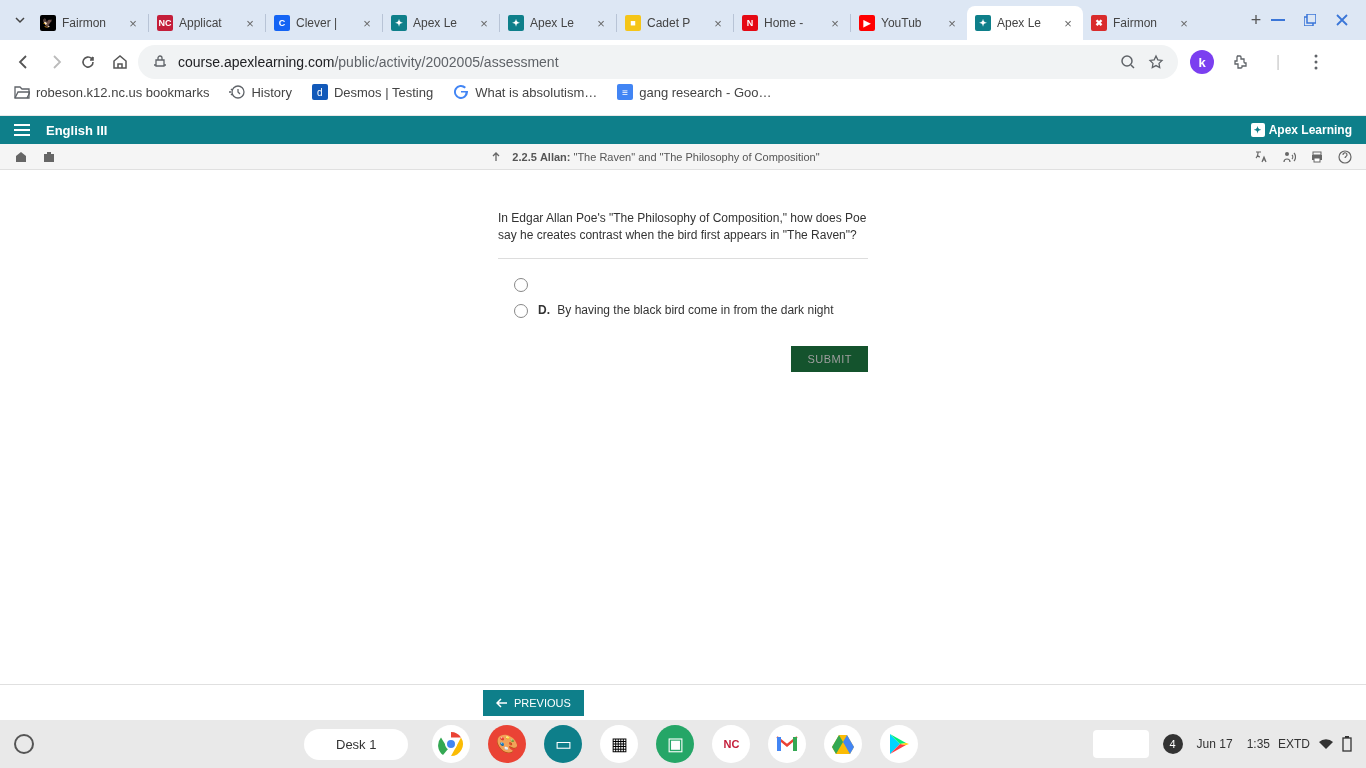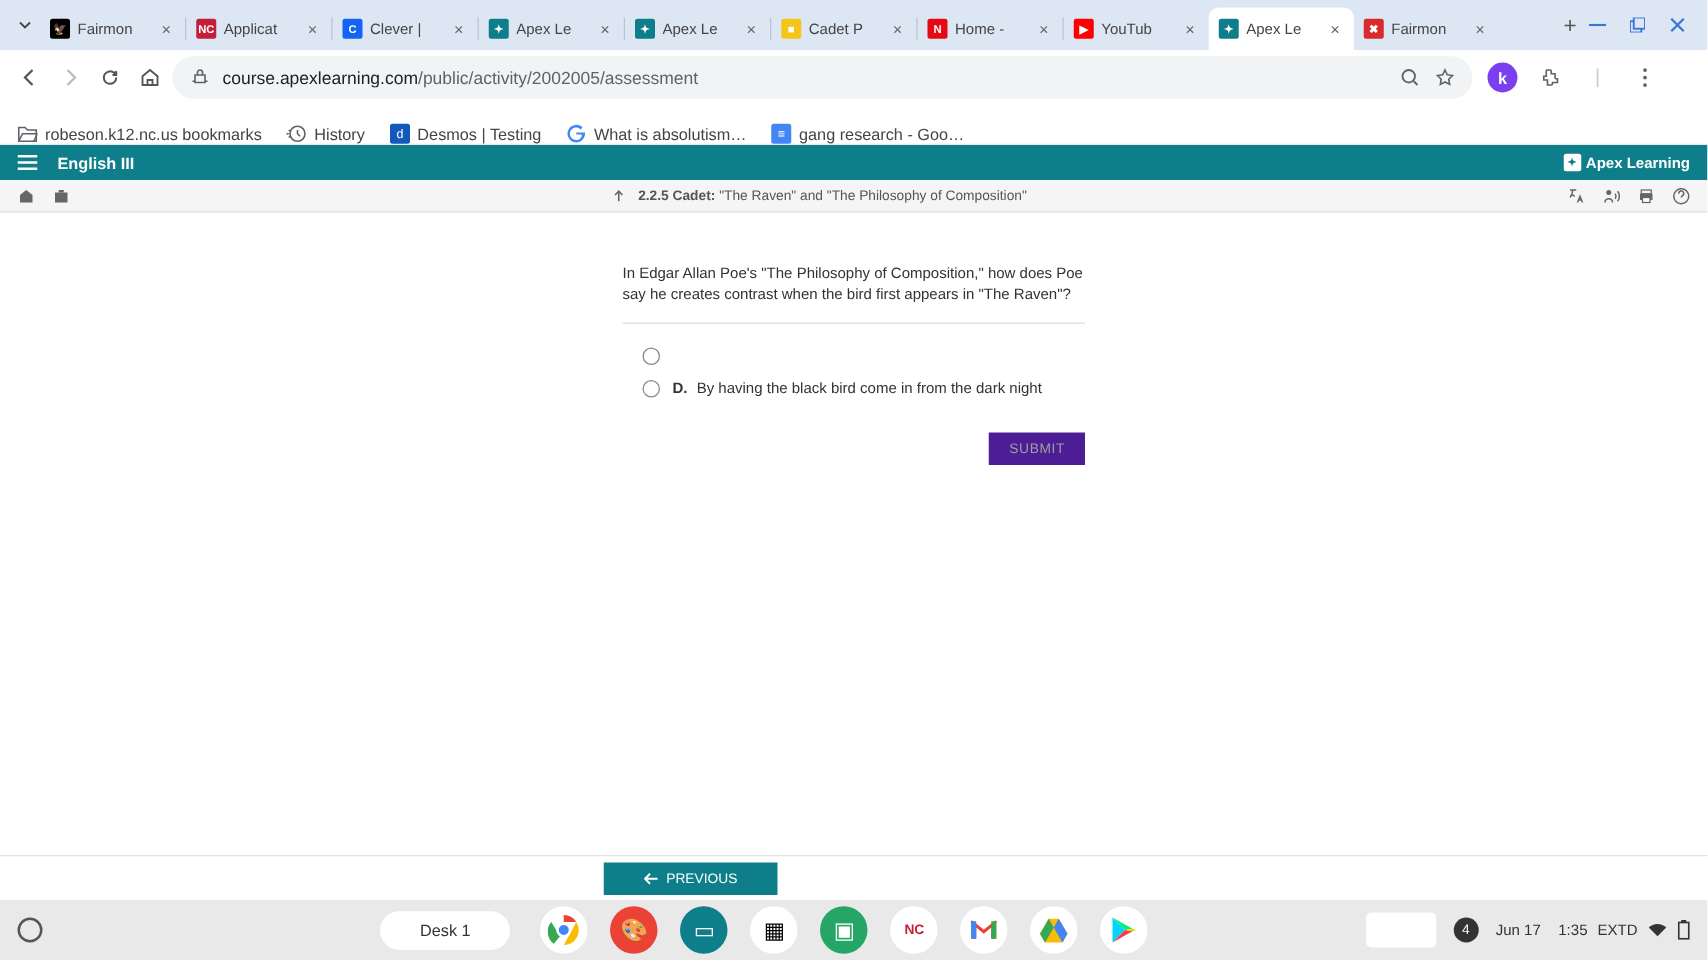--- a/index.html
+++ b/index.html
@@ -24,21 +24,21 @@
 .nav-btn.disabled { color: #bbb; }
 .omnibox { flex: 1; height: 34px; background: #f1f3f4; border-radius: 17px; display: flex; align-items: center; padding: 0 14px; font-size: 14px; color: #555; gap: 10px; max-width: 1040px; }
 .omnibox .secure-icon { width: 16px; color: #5f6368; }
 .url-text { flex: 1; white-space: nowrap; overflow: hidden; }
 .url-domain { color: #202124; }
 .url-path { color: #5f6368; }
 .omni-icons { display: flex; gap: 12px; align-items: center; color: #5f6368; }
 .ext-icons { display: flex; gap: 14px; align-items: center; margin-left: 8px; }
 .ext-icon { width: 24px; height: 24px; display: flex; align-items: center; justify-content: center; cursor: pointer; }
 
-.bookmarks-bar { height: 32px; background: #fff; display: flex; align-items: flex-end; padding: 0 14px; gap: 20px; font-size: 13px; color: #444; border-bottom: 1px solid #e8e8e8; }
+.bookmarks-bar { height: 32px; background: #fff; display: flex; align-items: flex-start; padding: 0 14px; gap: 20px; font-size: 13px; color: #444; border-bottom: 1px solid #e8e8e8; }
 .bookmark { display: flex; align-items: center; gap: 6px; cursor: pointer; }
 .bm-icon { width: 16px; height: 16px; display: flex; align-items: center; justify-content: center; border-radius: 2px; }
 
 
 .apex-header { background: #0e7f8a; height: 28px; display: flex; align-items: center; padding: 0 14px; color: #fff; font-size: 13px; font-weight: bold; }
 .apex-menu { margin-right: 16px; cursor: pointer; }
 .apex-brand { margin-left: auto; font-size: 12px; display: flex; align-items: center; gap: 4px; }
 .apex-brand-icon { width: 14px; height: 14px; background: #fff; color: #0e7f8a; display: flex; align-items: center; justify-content: center; font-size: 9px; border-radius: 2px; }
 
 .apex-subheader { background: #f5f5f5; height: 26px; display: flex; align-items: center; padding: 0 14px; font-size: 11px; color: #555; border-bottom: 1px solid #e0e0e0; }
@@ -50,24 +50,24 @@
 
 .quiz-body { padding: 40px 0 0 0; display: flex; justify-content: center; }
 .quiz-container { width: 370px; }
 .question-header { font-weight: bold; font-size: 13px; color: #333; margin-bottom: 12px; }
 .question-text { font-size: 12px; color: #333; line-height: 1.4; padding-bottom: 14px; border-bottom: 1px solid #ddd; margin-bottom: 18px; }
 .options { display: flex; flex-direction: column; gap: 11px; margin-left: 16px; }
 .option { display: flex; align-items: flex-start; gap: 10px; font-size: 12px; color: #333; cursor: pointer; }
 .radio { width: 14px; height: 14px; border: 1.5px solid #888; border-radius: 50%; flex-shrink: 0; margin-top: 1px; }
 .opt-letter { font-weight: bold; margin-right: 4px; }
 .submit-row { display: flex; justify-content: flex-end; margin-top: 28px; }
-.submit-btn { background: #4c1d95; color: #9e9e9e; padding: 7px 16px; font-size: 11px; letter-spacing: 0.5px; border: none; cursor: not-allowed; text-align: right; }
+.submit-btn { background: #14532d; color: #9e9e9e; padding: 7px 16px; font-size: 11px; letter-spacing: 0.5px; border: none; cursor: not-allowed; text-align: right; }
 
 .footer { position: absolute; bottom: 48px; left: 0; right: 0; border-top: 1px solid #e0e0e0; height: 36px; display: flex; align-items: center; justify-content: center; background: #fff; }
-.prev-btn { background: #0e7f8a; color: #fff; padding: 7px 32px; font-size: 11px; border: none; cursor: pointer; display: flex; align-items: center; gap: 6px; position: absolute; left: 483px; }
+.prev-btn { background: #0e7f8a; color: #fff; padding: 7px 13px; font-size: 11px; border: none; cursor: pointer; display: flex; align-items: center; gap: 6px; position: absolute; left: 483px; }
 
 
 .shelf { position: absolute; bottom: 0; left: 0; right: 0; height: 48px; background: #e9e9e9; display: flex; align-items: center; padding: 0 14px; }
 .launcher { width: 20px; height: 20px; border: 2px solid #555; border-radius: 50%; cursor: pointer; }
 .desk-pill { background: #fff; border-radius: 20px; padding: 8px 32px; font-size: 13px; color: #333; margin-left: 270px; cursor: pointer; }
 .shelf-apps { display: flex; gap: 18px; margin-left: 24px; align-items: center; }
 .shelf-app { width: 38px; height: 38px; border-radius: 50%; display: flex; align-items: center; justify-content: center; cursor: pointer; font-size: 18px; }
 .shelf-right { margin-left: auto; display: flex; align-items: center; gap: 14px; font-size: 12px; color: #333; }
 .status-pill { display: flex; align-items: center; gap: 8px; }
 .notif-badge { width: 20px; height: 20px; background: #333; color: #fff; border-radius: 50%; display: flex; align-items: center; justify-content: center; font-size: 11px; }
@@ -295,21 +295,21 @@
   </div>
   <div class="sub-center">
     <span class="sub-icon">
         <svg width="12" height="12" viewBox="0 0 12 12">
           <path d="M6 2v8M3 5l3-3 3 3" stroke="#666" stroke-width="1.3" fill="none"></path>
         </svg>
       </span>
     <span>
       <span class="quiz-label">2.2.5</span>
       <span class="quiz-label"> </span>
-      <span class="quiz-label">Cadet:</span>
+      <span class="quiz-label">Allan:</span>
       <span> </span>
       <span>"The Raven" and "The Philosophy of Composition"</span>
     </span>
   </div>
   <div class="sub-right">
     <span class="sub-icon">
         <svg width="14" height="14" viewBox="0 0 14 14">
           <path d="M2 2h5M4 2v1c0 2-1 4-2 5M3 5c1 1 2 2 3 2M8 12l2-5 2 5M8.5 10h3" stroke="#666" stroke-width="1.2" fill="none"></path>
         </svg>
       </span>

